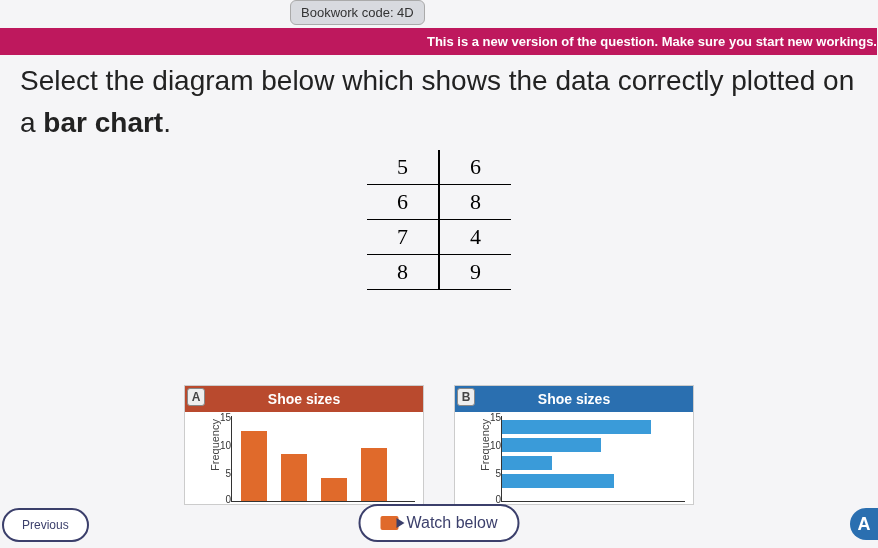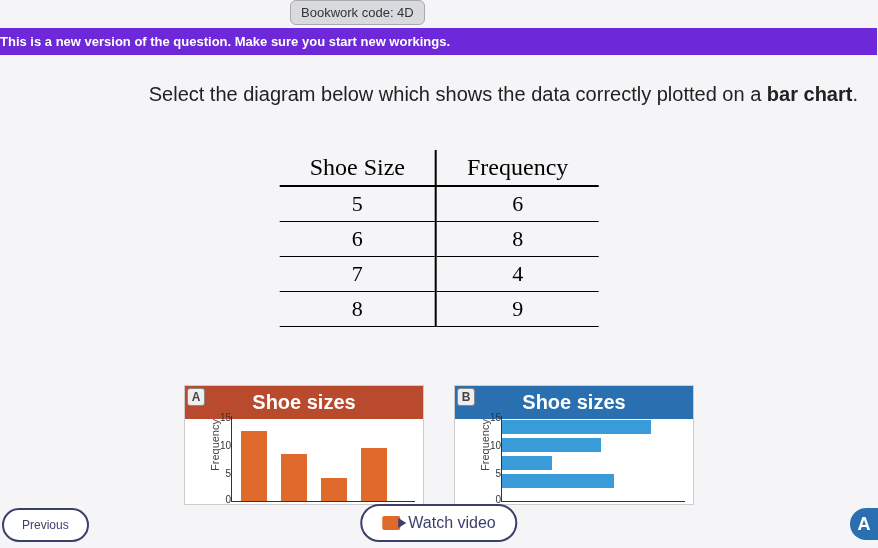--- a/index.html
+++ b/index.html
@@ -1,28 +1,28 @@
 <!DOCTYPE html>
 <html><head>
 <meta charset="utf-8">
 <style>
 *{box-sizing:border-box;margin:0;padding:0}
 body{font-family:Arial,Helvetica,sans-serif;background:#f5f5f7;width:878px;height:548px;overflow:hidden;position:relative}
 .top-tag{position:absolute;top:0;left:290px;background:#d8dadf;border:1px solid #aaa;border-radius:6px;padding:4px 10px;font-size:13px;color:#333}
-.banner{position:absolute;top:28px;left:0;right:1px;background:#6d28d9;color:#fff;text-align:left;font-size:13px;font-weight:bold;padding:6px 0}
-.question{position:absolute;top:79px;left:20px;right:20px;font-size:20px;color:#222;line-height:1.5;text-align:right}
+.banner{position:absolute;top:28px;left:0;right:1px;background:#be185d;color:#fff;text-align:right;font-size:13px;font-weight:bold;padding:6px 0}
+.question{position:absolute;top:60px;left:20px;right:20px;font-size:28px;color:#222;line-height:1.5;text-align:left}
 .tbl{position:absolute;top:150px;left:50%;transform:translateX(-50%);font-family:Georgia,serif}
 .tbl table{border-collapse:collapse}
 .tbl th{font-size:24px;font-weight:normal;padding:4px 30px;border-bottom:2px solid #000}
 .tbl td{font-size:22px;text-align:center;padding:4px 30px;border-bottom:1px solid #000}
 .tbl th:first-child,.tbl td:first-child{border-right:2px solid #000}
 .charts{position:absolute;top:385px;left:0;right:0;display:flex;justify-content:center;gap:30px}
 .card{background:#fff;border:1px solid #ccc;width:240px;height:120px;position:relative;overflow:hidden}
 .tag{position:absolute;left:2px;top:2px;background:#eee;border:1px solid #888;border-radius:3px;width:18px;height:18px;font-size:12px;text-align:center;line-height:16px;font-weight:bold;color:#444}
-.hdr{color:#fff;text-align:center;font-size:20px;font-weight:bold;padding:5px 0}
+.hdr{color:#fff;text-align:center;font-size:14px;font-weight:bold;padding:5px 0}
 .hdrA{background:#b94a2e}
 .hdrB{background:#2a6fb0}
 .plot{position:absolute;left:46px;top:30px;right:8px;bottom:2px}
 .ylab{position:absolute;left:4px;top:50%;transform:translateY(-50%) rotate(-90deg);font-size:11px;color:#444;white-space:nowrap}
 .ticks{position:absolute;left:28px;top:30px;bottom:14px;width:18px;font-size:10px;color:#333;text-align:right}
 .tick{position:absolute;right:0}
 .axis-y{position:absolute;left:0;top:0;bottom:0;width:1px;background:#333}
 .axis-x{position:absolute;left:0;right:0;bottom:0;height:1px;background:#333}
 .barA{position:absolute;bottom:1px;width:26px;background:#e06a2b}
 .hbarB{position:absolute;left:1px;height:14px;background:#3a9bd9}
@@ -39,24 +39,20 @@
 
 <div class="banner">This is a new version of the question. Make sure you start new workings.</div>
 
 <div class="question">
   <span>Select the diagram below which shows the data correctly plotted on a </span><b>bar chart</b><span>.</span>
 </div>
 
 <div class="tbl">
   <table>
     <tbody>
-        <tr>
-      <th>Shoe Size</th>
-      <th>Frequency</th>
-    </tr>
     <tr>
           <td>5</td>
           <td>6</td>
         </tr>
     <tr>
           <td>6</td>
           <td>8</td>
         </tr>
     <tr>
           <td>7</td>
@@ -109,16 +105,16 @@
         <div class="hbarB" style="top: 40px; width: 49.6px;"></div>
         <div class="hbarB" style="top: 58px; width: 111.6px;"></div>
       </div>
   </div>
 </div>
 
 <button class="prev">Previous</button>
 
 <button class="watch">
   <span class="vicon"></span>
-  <span>Watch video</span>
+  <span>Watch below</span>
 </button>
 
 <div class="ans">A</div>
 
 </body></html>

